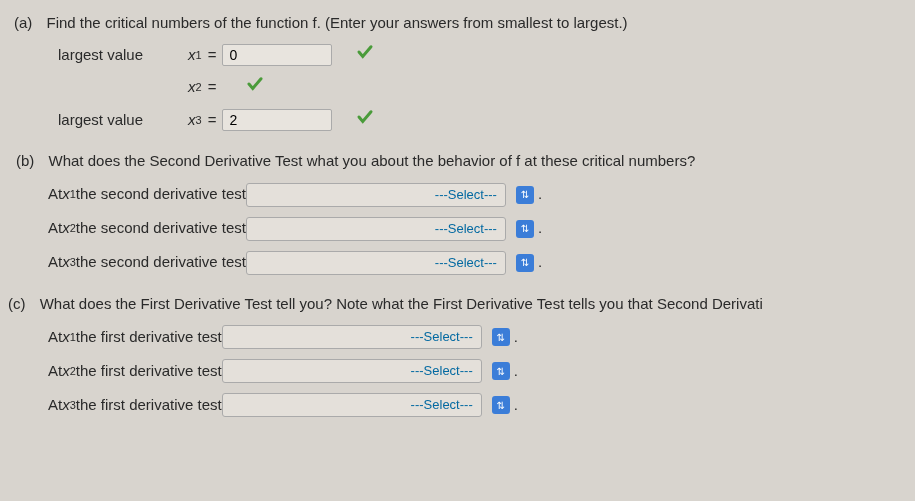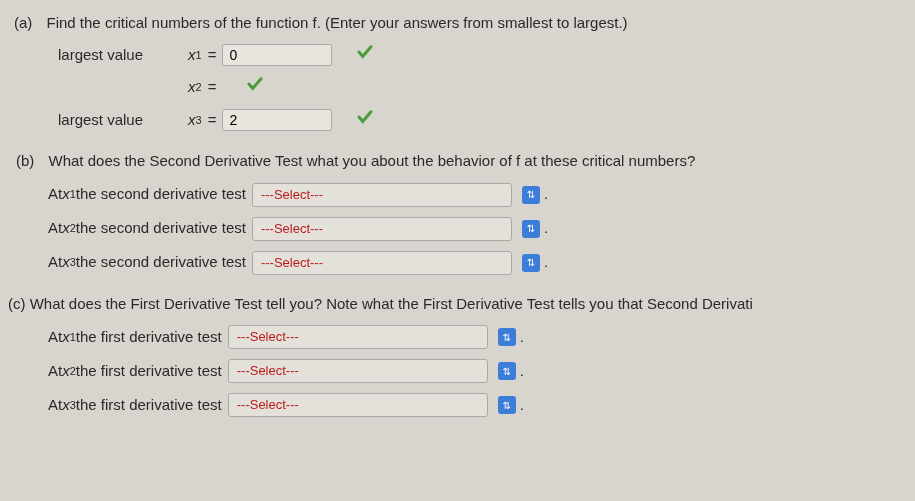--- a/index.html
+++ b/index.html
@@ -34,25 +34,25 @@
     .check { margin-left: 24px; }
     .check svg { width:18px; height:18px; }
     .row-b, .row-c { margin-left: 40px; margin-top: 10px; display:flex; align-items:center; }
     .select-box {
       border: 1px solid #aaa;
       background: #e4e0da;
       padding: 2px 8px;
       width: 260px;
       height: 24px;
       font-size: 13px;
-      color: #b91c1c;
+      color: #0369a1;
       border-radius: 3px;
-      margin-left: 6px;
       display:flex;
       align-items:center;
+      justify-content:flex-end;
     }
     .arrow-btn {
       width: 18px;
       height: 18px;
       background: #3b7dd8;
       border-radius: 3px;
       margin-left: 10px;
       display:flex;
       align-items:center;
       justify-content:center;
@@ -145,21 +145,21 @@
         <span>---Select---</span>
       </div>
     <div class="arrow-btn">⇅</div>
     <span class="period">.</span>
   </div>
 </div>
 
 <div class="part">
   <div class="desc-b" style="margin-left:0;">
     <span class="part-label">(c)</span>
-    <span style="">What does the First Derivative Test tell you? Note what the First Derivative Test tells you that Second Derivati</span>
+    <span style="margin-left:10px;">What does the First Derivative Test tell you? Note what the First Derivative Test tells you that Second Derivati</span>
   </div>
 
   <div class="row-c">
     <span class="at-text">At </span>
     <span class="var">x</span>
       <span class="sub">1</span>
     <span> the first derivative test</span>
     <div class="select-box">
         <span>---Select---</span>
       </div>

